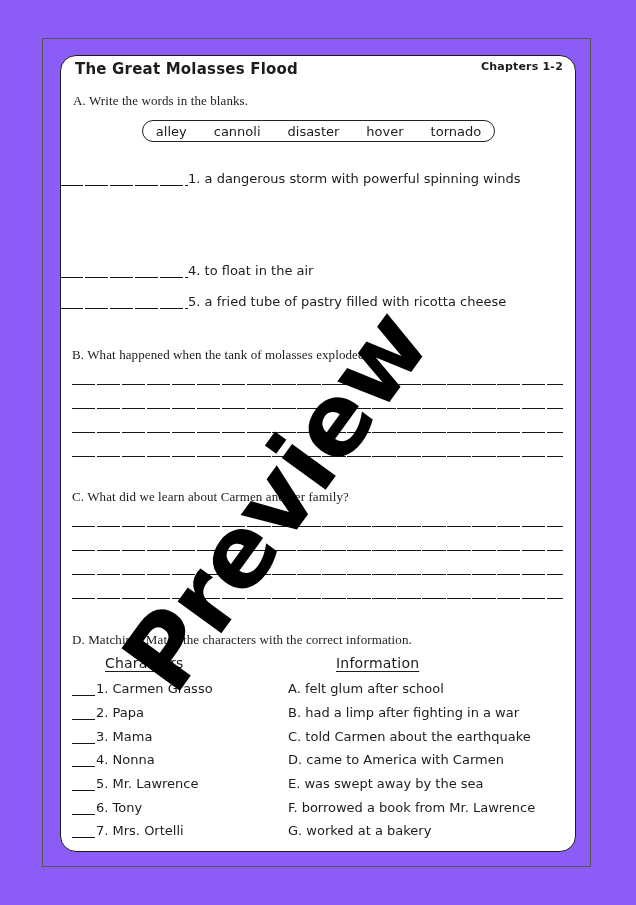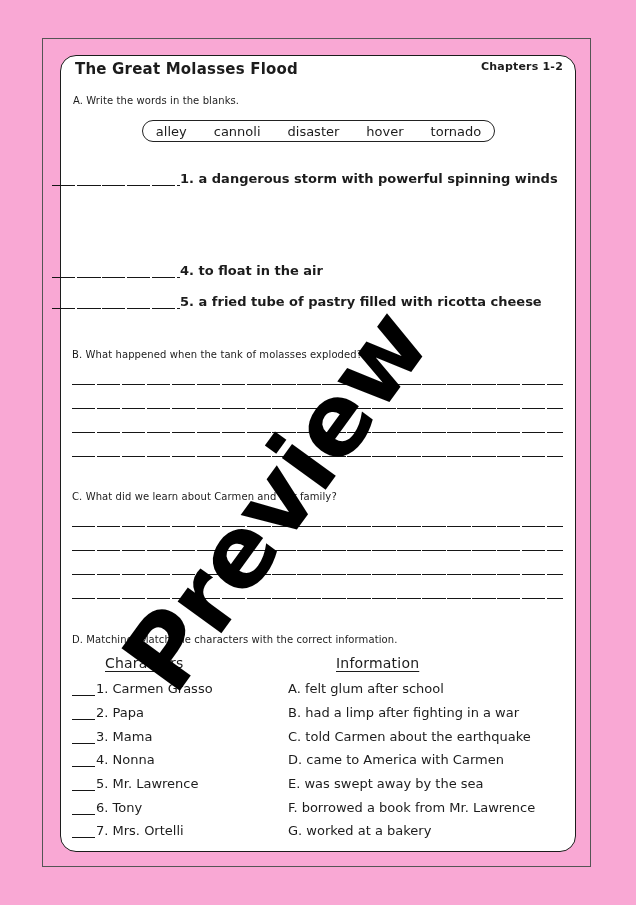--- a/index.html
+++ b/index.html
@@ -1,41 +1,41 @@
 <!DOCTYPE html>
 <html><head>
 <meta charset="utf-8">
 <style>
   html,body{margin:0;padding:0;background:#ffffff;}
   .page{
-    position:relative;width:636px;height:905px;background:#f9a8d4;overflow:hidden;
+    position:relative;width:636px;height:905px;background:#8b5cf6;overflow:hidden;
     font-family:"DejaVu Sans","Liberation Sans",sans-serif;color:#1c1c1c;
   }
   .outer-border{
     position:absolute;left:42px;top:38px;width:549px;height:829px;
     border:1px solid #555;box-sizing:border-box;
   }
   .sheet-border{
     position:absolute;left:60px;top:55px;width:516px;height:797px;
     border:1.5px solid #1c1c1c;border-radius:16px;box-sizing:border-box;background:#fff;
   }
   .title{
     position:absolute;left:75px;top:60px;font-size:15px;font-weight:bold;letter-spacing:.2px;
   }
   .chapter{
     position:absolute;right:73px;top:60px;font-size:11px;font-weight:bold;letter-spacing:.2px;
   }
-  .sec-label{position:absolute;font-size:10px;line-height:16px;letter-spacing:.1px;}
+  .sec-label{position:absolute;font-size:13px;line-height:16px;letter-spacing:.1px;font-family:Liberation Serif, serif;}
   .wordbank{
     position:absolute;left:142px;top:120px;width:353px;height:22px;box-sizing:border-box;
     border:1.2px solid #222;border-radius:16px;
     display:flex;align-items:center;justify-content:center;gap:27px;
     font-size:13px;
   }
-  .a-item{position:absolute;left:52px;font-size:13px;line-height:16px;white-space:nowrap;font-weight:bold;}
+  .a-item{position:absolute;left:60px;font-size:13px;line-height:16px;white-space:nowrap;}
   .a-blank{
     display:inline-block;width:128px;height:14px;vertical-align:-3px;
     background:repeating-linear-gradient(90deg,#161616 0 23.5px,rgba(0,0,0,0) 23.5px 25px) bottom/100% 1.2px no-repeat;
   }
   .answer-line{
     position:absolute;left:72px;width:491px;height:1.2px;
     background:repeating-linear-gradient(90deg,#161616 0 23.5px,rgba(0,0,0,0) 23.5px 25px);
   }
   .col-header{
     position:absolute;font-size:14px;text-decoration:underline;text-underline-offset:3px;letter-spacing:.2px;

